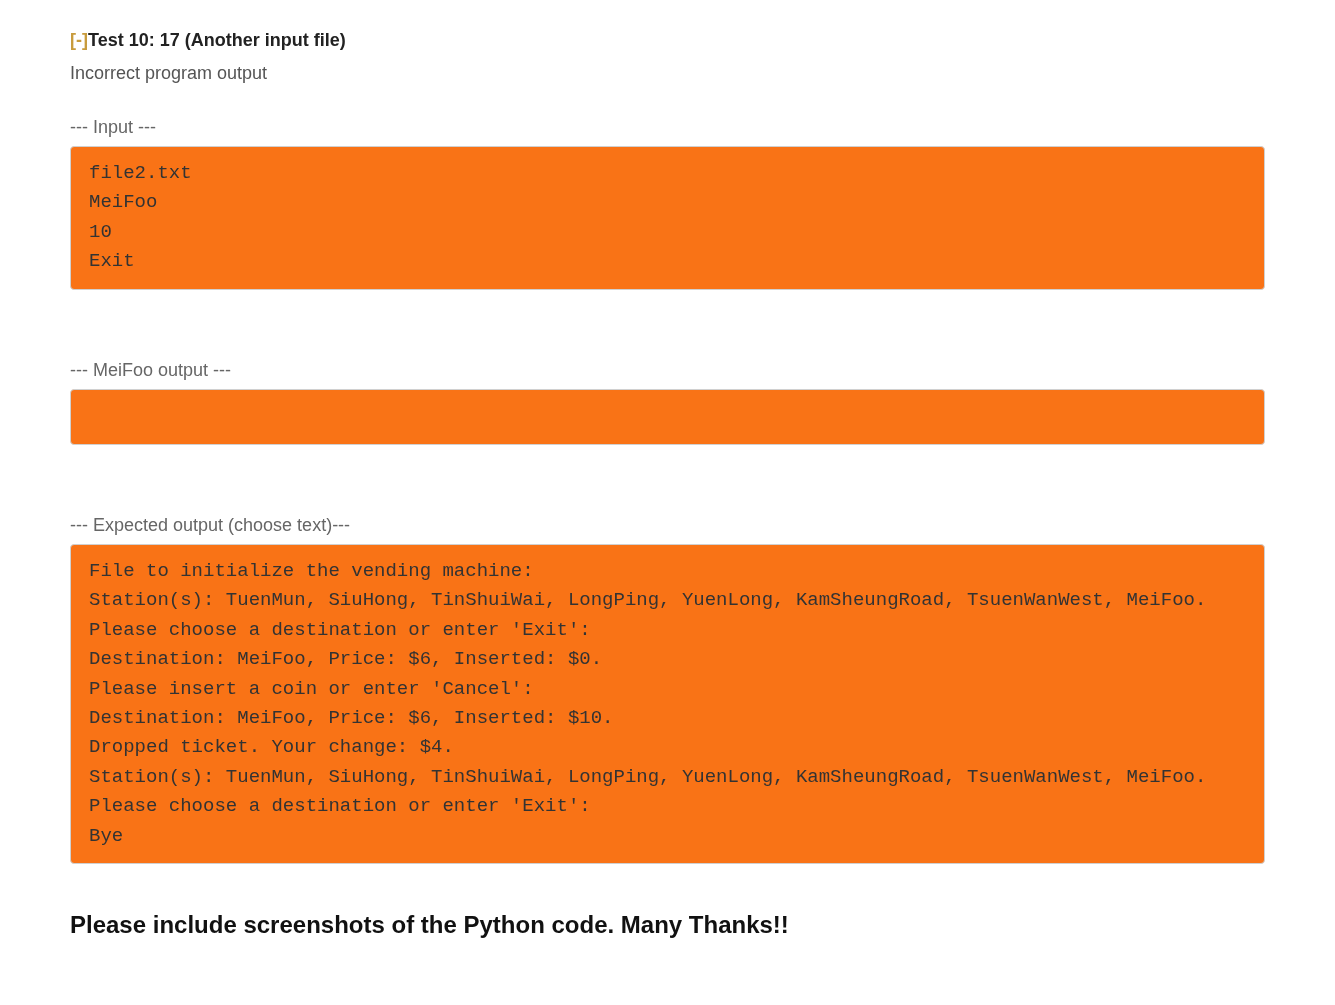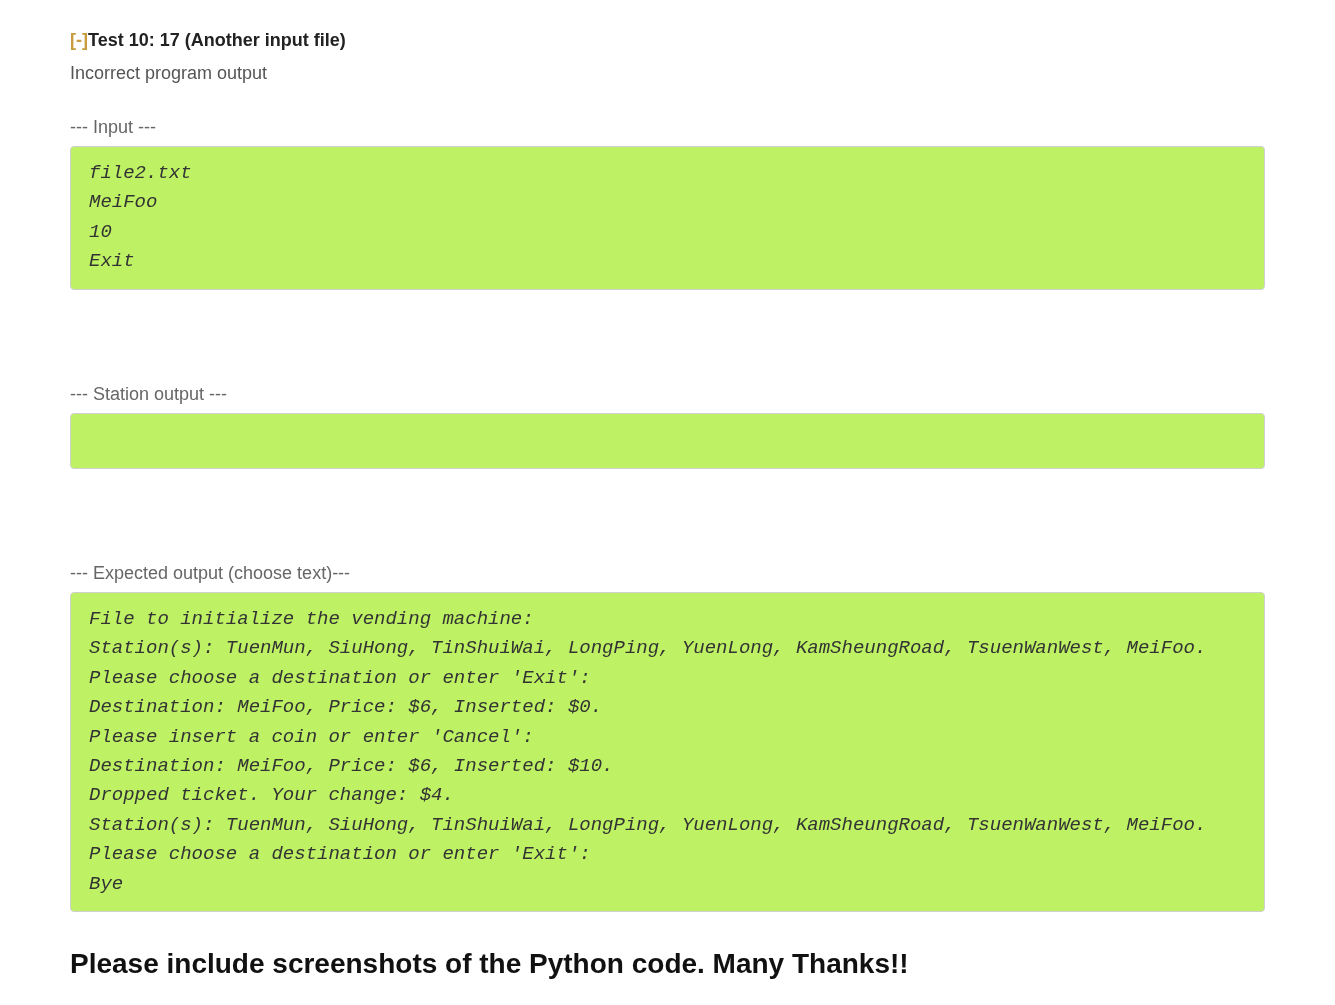--- a/index.html
+++ b/index.html
@@ -29,45 +29,44 @@
     }
     .status-line {
       color: #555;
       margin-bottom: 33px;
       font-size: 18px;
     }
     .section-label {
       color: #666;
       font-size: 18px;
       margin-bottom: 8px;
-      margin-top: 30px;
+      margin-top: 18px;
     }
     .code-box {
-      background: #bef264;
+      background: #f97316;
       border: 1px solid #d0d0d0;
       border-radius: 4px;
       padding: 12px 18px;
       font-family: "Courier New", Courier, monospace;
-      font-style: italic;
       font-size: 19px;
       line-height: 1.55;
       color: #333;
       white-space: pre;
       overflow-x: hidden;
-      margin-bottom: 36px;
+      margin-bottom: 24px;
       min-height: 46px;
     }
     .code-box.empty {
       min-height: 56px;
     }
     .footer-note {
       font-weight: bold;
       color: #111;
-      font-size: 28px;
-      margin-top: 30px;
+      font-size: 24px;
+      margin-top: 47px;
       font-family: -apple-system, BlinkMacSystemFont, "Segoe UI", Arial, sans-serif;
     }
     .spacer-lg {
       height: 28px;
     }
   </style>
 </head>
 <body>
 
 <div class="test-header">
@@ -77,21 +76,21 @@
 <div class="status-line">Incorrect program output</div>
 
 <div class="section-label">--- Input ---</div>
 <div class="code-box">file2.txt
 MeiFoo
 10
 Exit</div>
 
 <div class="spacer-lg"></div>
 
-<div class="section-label">--- Station output ---</div>
+<div class="section-label">--- MeiFoo output ---</div>
 <div class="code-box empty"> </div>
 
 <div class="spacer-lg"></div>
 
 <div class="section-label">--- Expected output (choose text)---</div>
 <div class="code-box">File to initialize the vending machine:
 Station(s): TuenMun, SiuHong, TinShuiWai, LongPing, YuenLong, KamSheungRoad, TsuenWanWest, MeiFoo.
 Please choose a destination or enter 'Exit':
 Destination: MeiFoo, Price: $6, Inserted: $0.
 Please insert a coin or enter 'Cancel':

